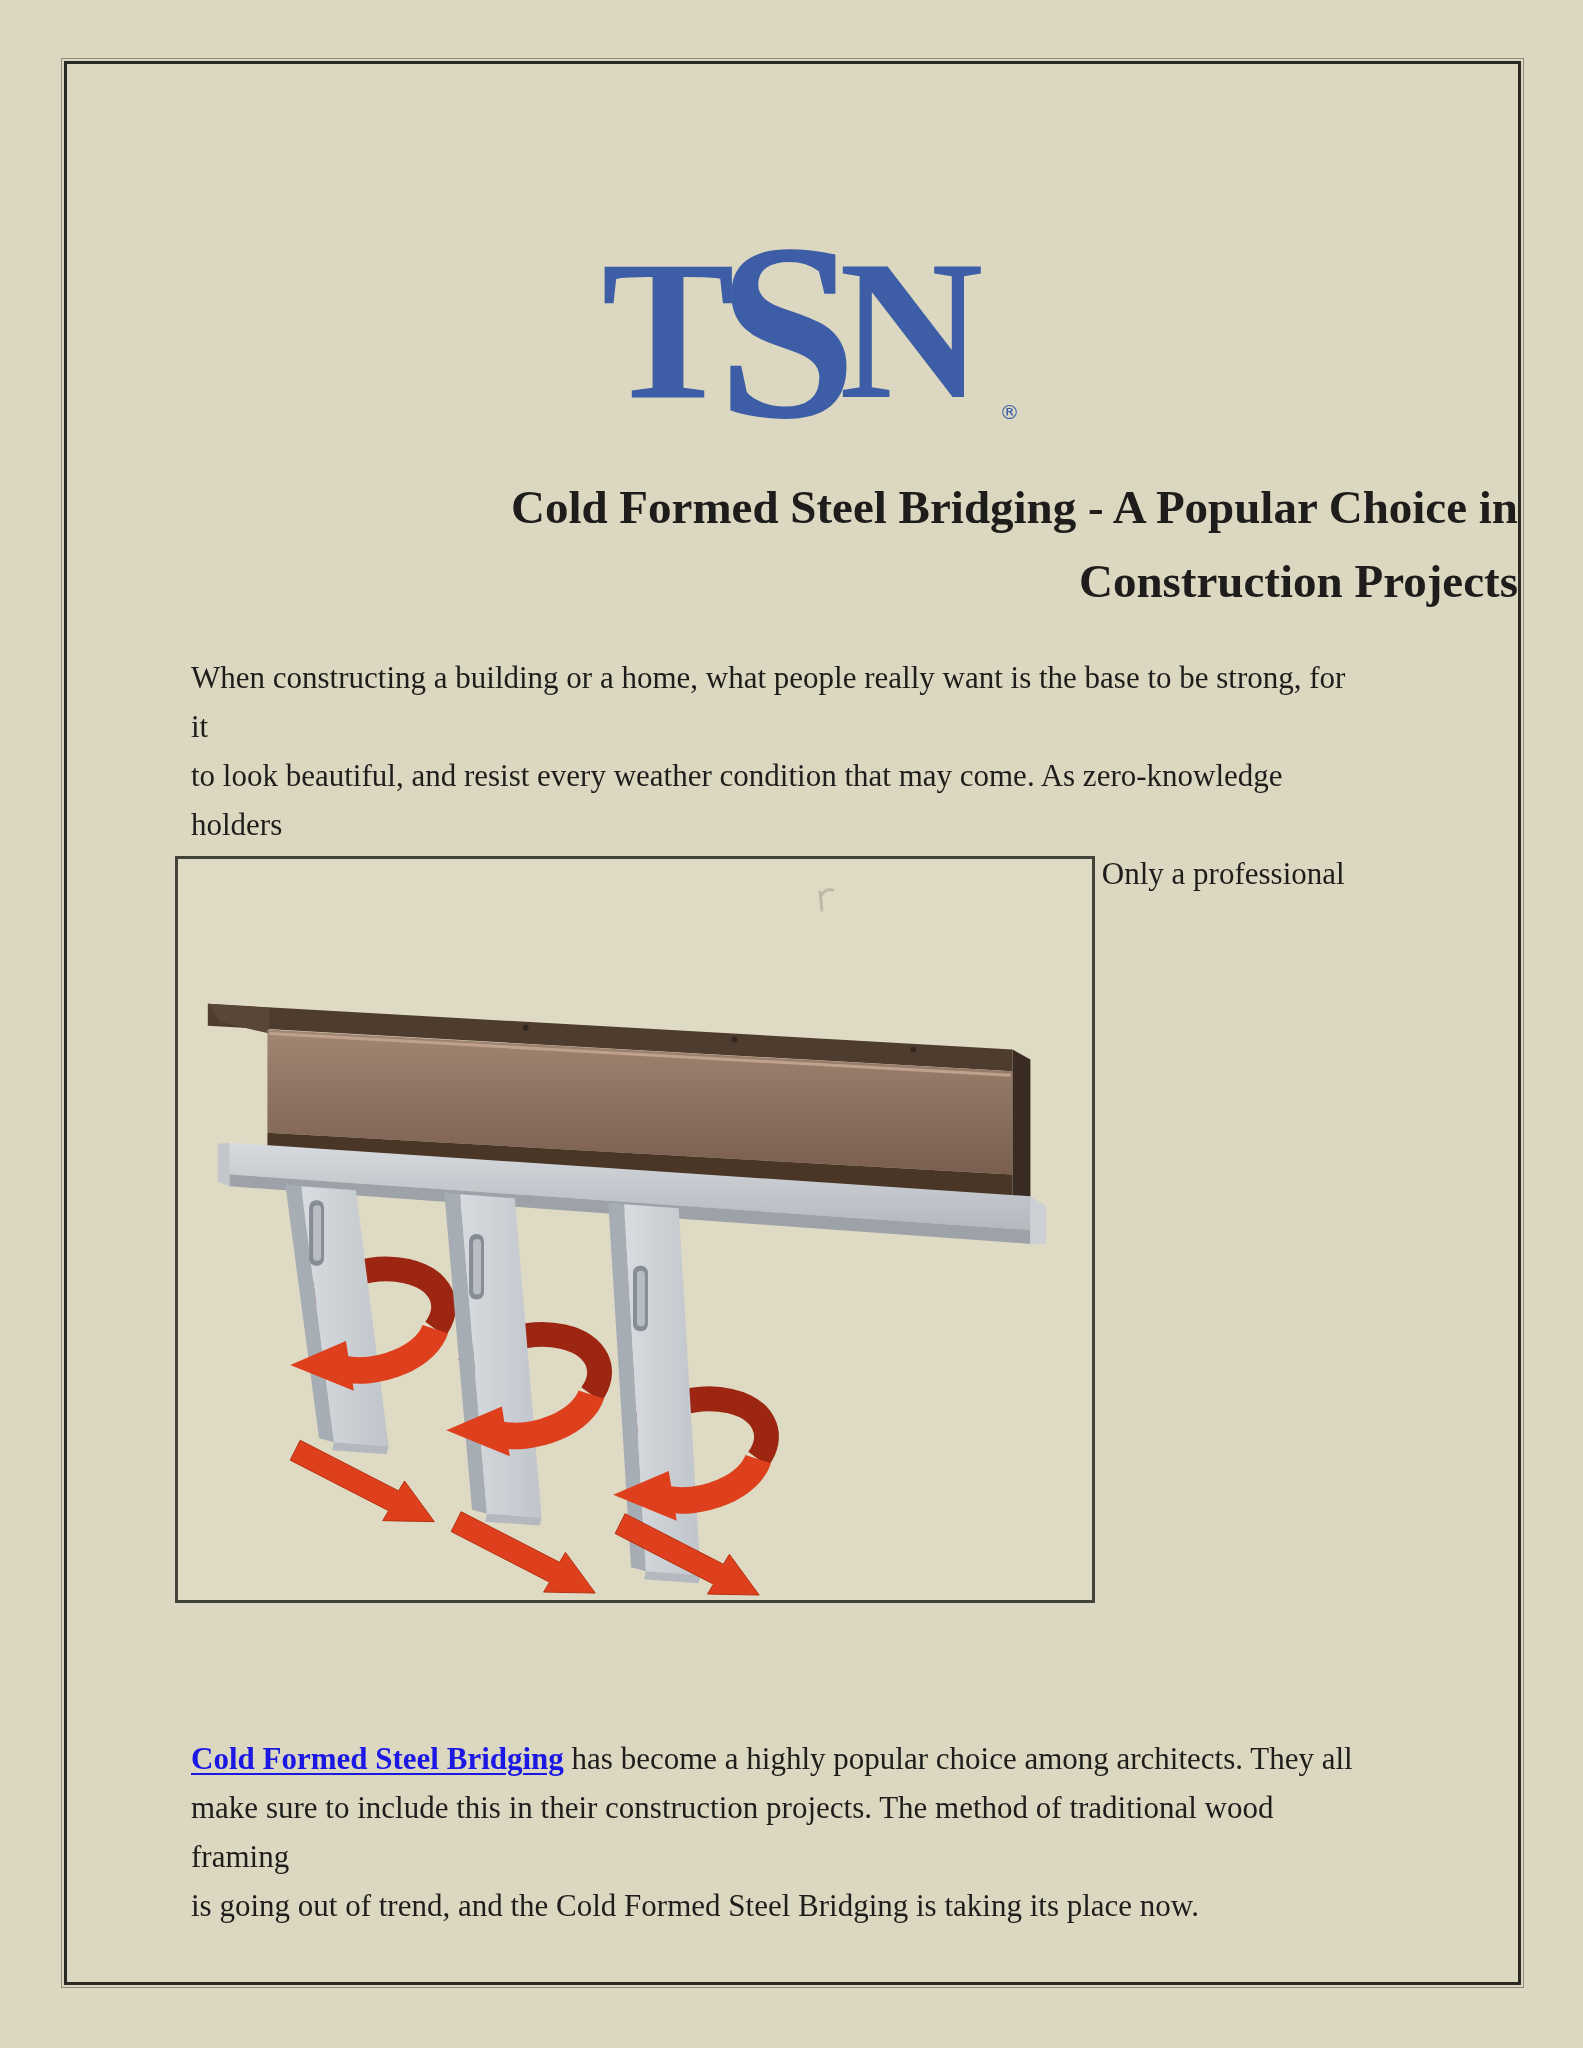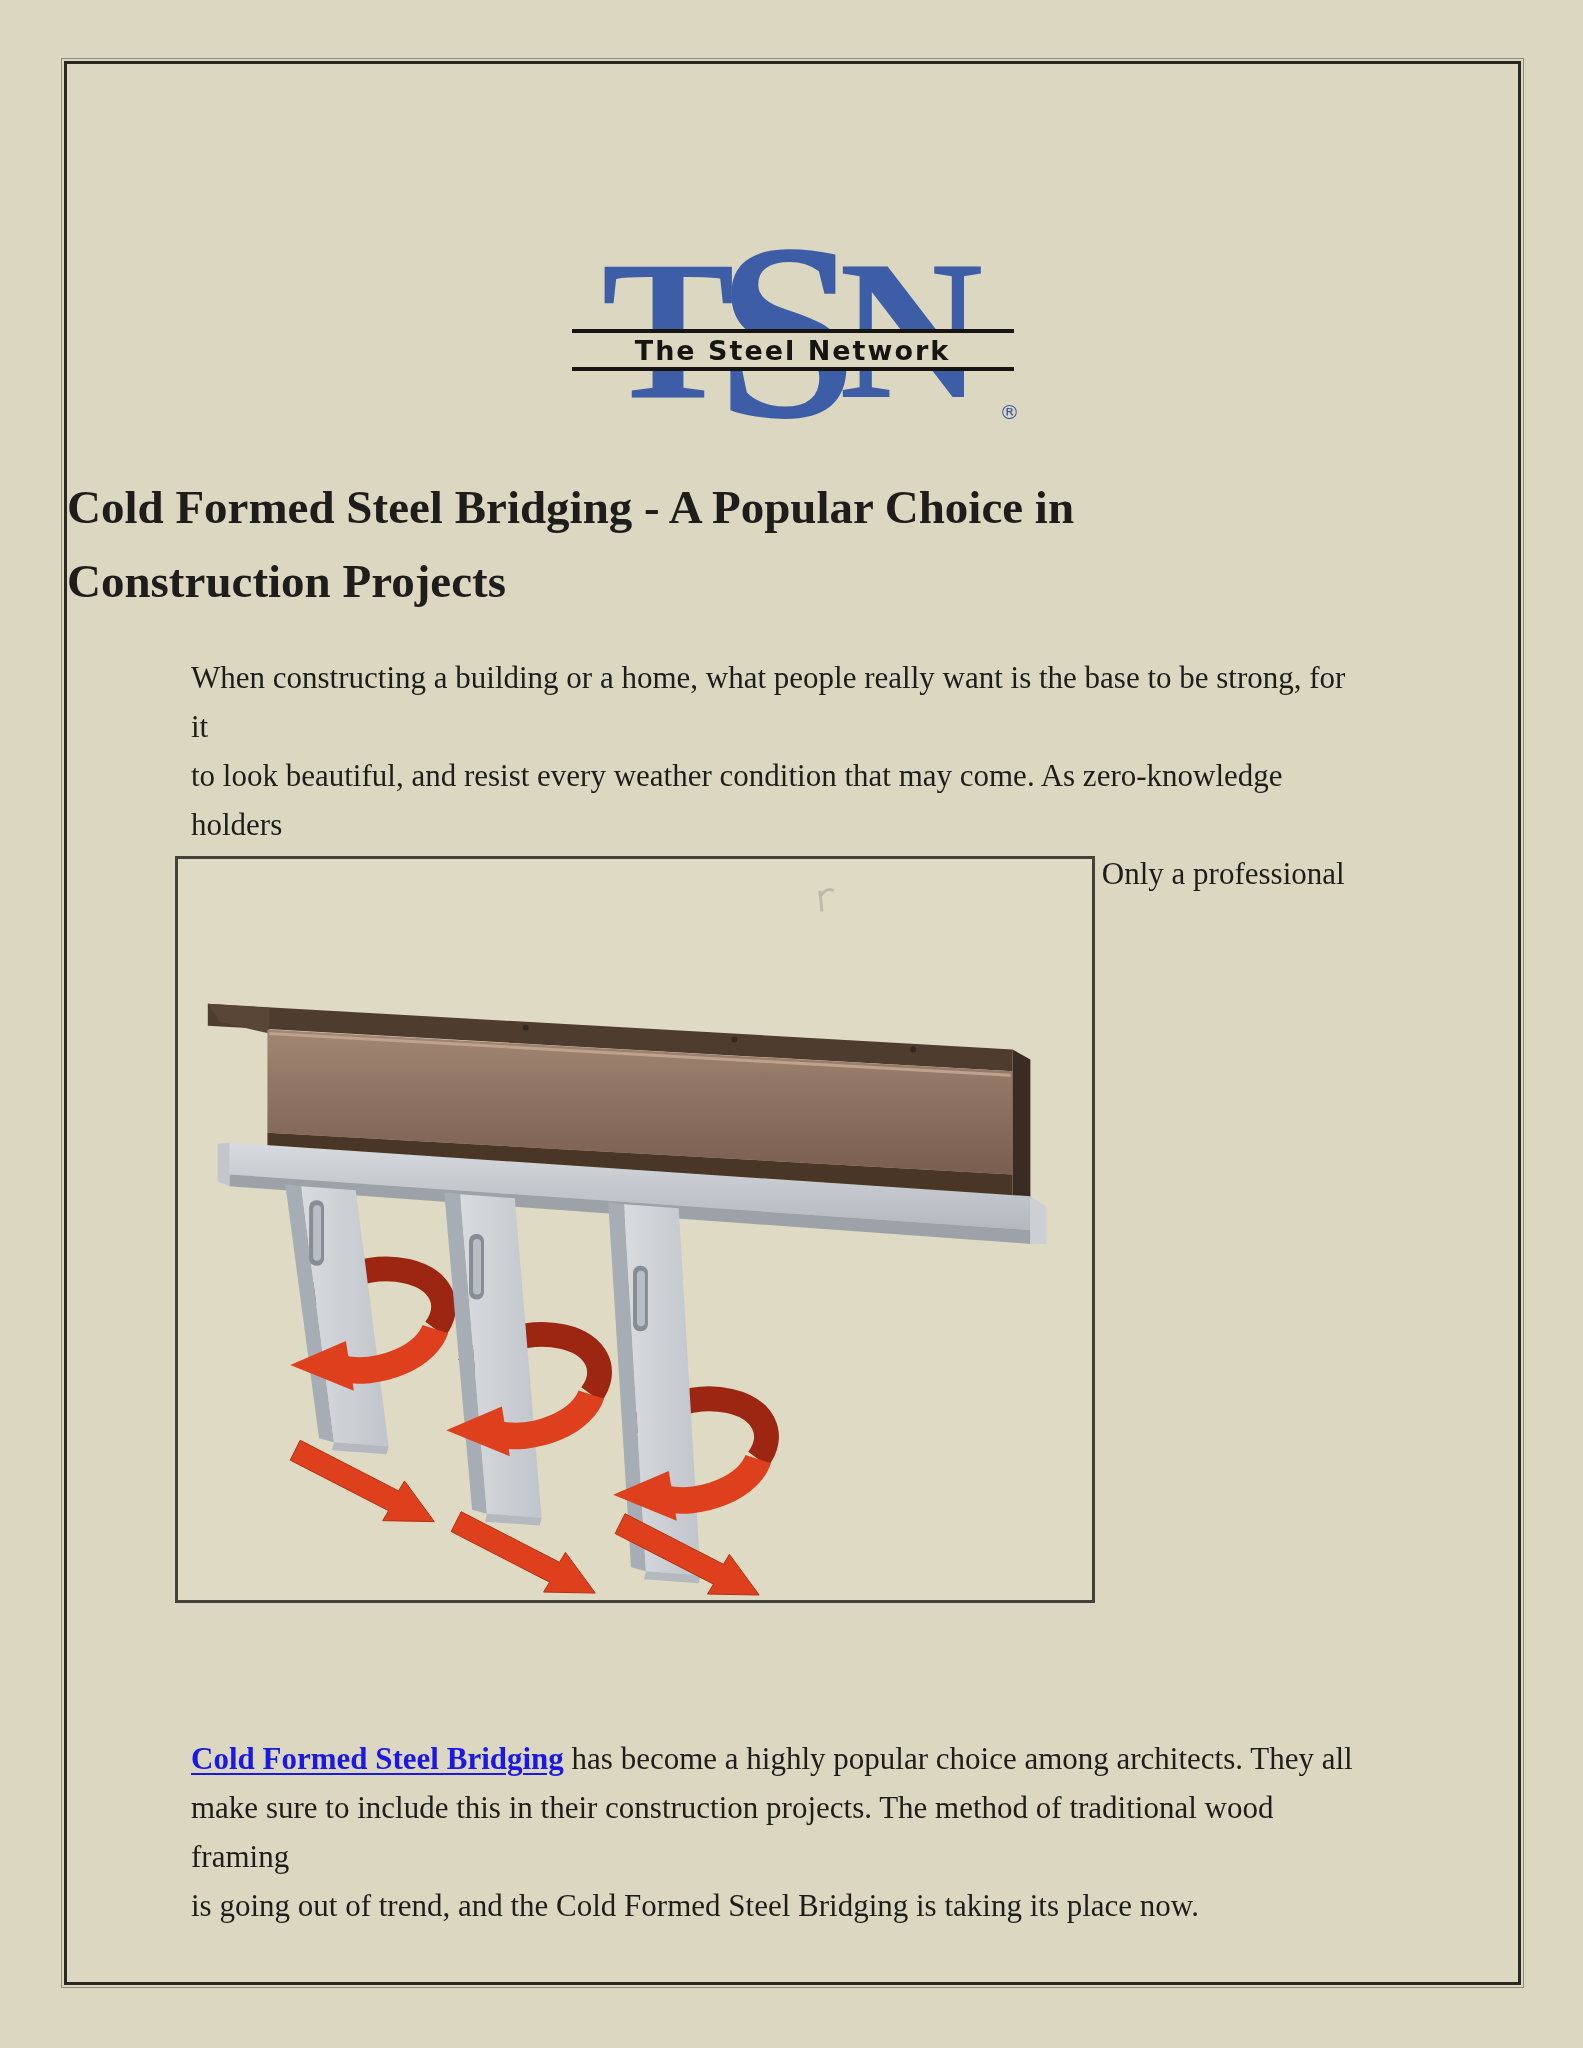--- a/index.html
+++ b/index.html
@@ -26,21 +26,21 @@
   .lt,.ln{font-size:200px;}
   .ls{font-size:252px;margin:0 -18px;position:relative;top:2px;}
   .tagline-band{position:absolute;left:-6px;right:-6px;top:99px;height:34px;
                 background:var(--page-bg);border-top:4px solid #161511;border-bottom:4px solid #161511;
                 display:flex;align-items:center;justify-content:center;}
   .tagline-band span{font-family:"DejaVu Sans","Liberation Sans",sans-serif;font-weight:bold;
                      font-size:27px;letter-spacing:2px;color:#161511;white-space:nowrap;}
   .reg{position:absolute;right:-12px;bottom:6px;font-size:20px;color:var(--logo-blue);
        font-family:"DejaVu Sans",sans-serif;}
   
-  .title{position:absolute;top:406px;left:0;width:100%;margin:0;text-align:left;
+  .title{position:absolute;top:406px;left:0;width:100%;margin:0;text-align:right;
          font-size:47px;line-height:74px;font-weight:700;color:var(--text);}
   .para{position:absolute;left:116px;width:1176px;margin:8px;font-size:31px;line-height:49px;
         color:var(--text);white-space:pre-line;}
   .para-intro{top:581px;}
   .para-body{top:1662px;}
   a.doc-link{color:var(--link-blue);font-weight:700;text-decoration:underline;
              text-decoration-thickness:2px;text-underline-offset:4px;}
   
   .figure{position:absolute;left:108px;top:792px;width:920px;height:747px;
           box-sizing:border-box;border:3px solid #43423a;background:var(--figure-bg);}
@@ -49,23 +49,20 @@
 </head>
 <body>
 
 <div class="frame">
 
   <div class="logo">
     <div class="monogram">
       <span class="lt">T</span>
       <span class="ls">S</span>
       <span class="ln">N</span>
-    </div>
-    <div class="tagline-band">
-      <span>The Steel Network</span>
     </div>
     <span class="reg">®</span>
   </div>
 
   <h1 class="title"><span>Cold Formed Steel Bridging - A Popular Choice in</span><br><span>Construction Projects</span></h1>
 
   <p class="para para-intro">When constructing a building or a home, what people really want is the base to be strong, for it
 to look beautiful, and resist every weather condition that may come. As zero-knowledge holders
 in the construction field, we ignore many things that must be considered. Only a professional can
 understand and implement those things.</p>

